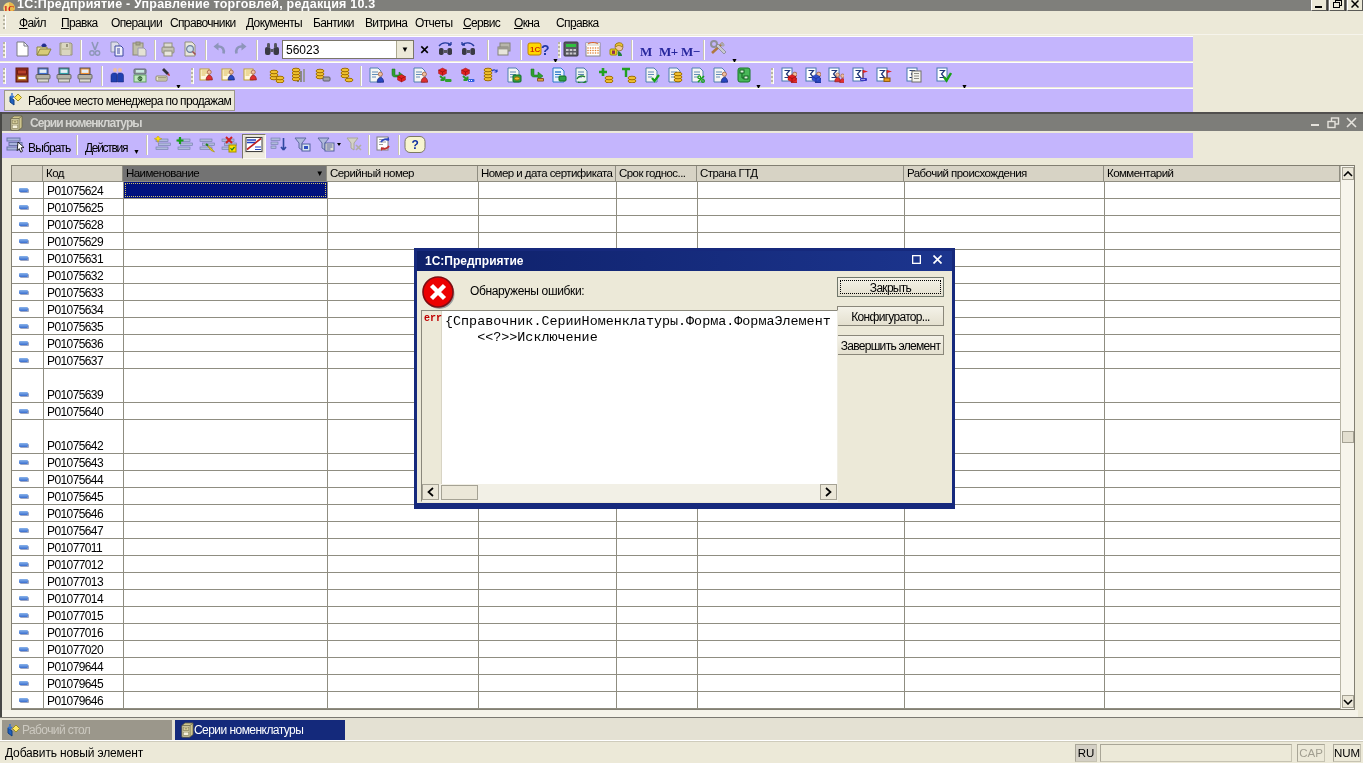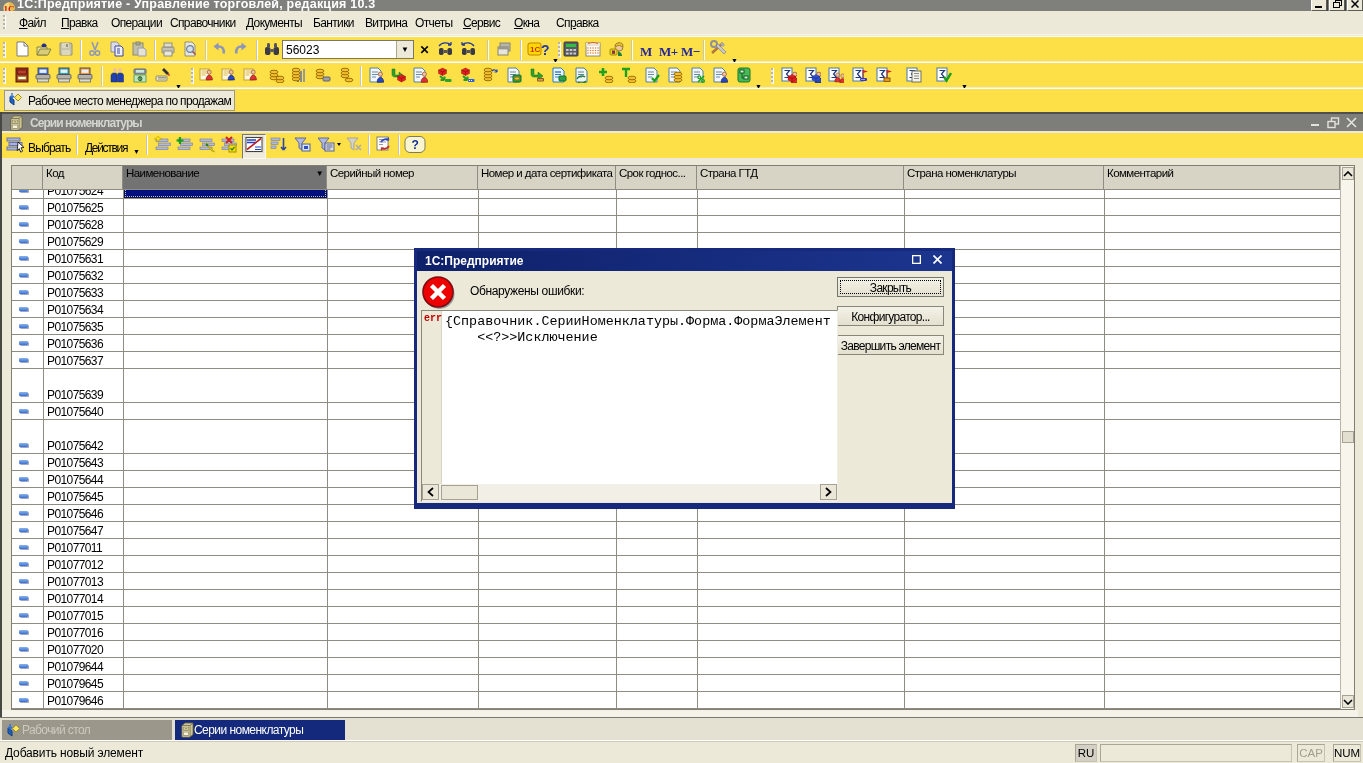--- a/index.html
+++ b/index.html
@@ -16,28 +16,28 @@
 .cbtn {width:17px;background:#ece9d8;border-left:1px solid #aca890;font-size:8px;text-align:center;padding-top:4px;color:#000}
 .xbtn {display:inline-block;width:15px;height:18px;font-size:12px;font-weight:bold;text-align:center;padding-top:2px}
 .titlebar {position:absolute;left:0;top:0;width:1363px;height:11px;background:#7f7f7b;overflow:hidden}
 .titlebar .txt {position:absolute;left:17px;top:-3px;font-size:12.5px;font-weight:bold;color:#fff;letter-spacing:.2px}
 .wbtn {position:absolute;top:-2px;width:16px;height:13px;background:#ece9d8;
  border:1px solid #fff;border-right-color:#5a5a56;border-bottom-color:#5a5a56;
  box-shadow:1px 1px 0 #403f3c;font-size:8px;text-align:center;line-height:13px}
 .menubar {position:absolute;left:0;top:12px;width:1363px;height:23px;background:#ece9d8;
  border-bottom:1px solid #f6f4ec}
 .menubar span.mi {position:absolute;top:4px;font-size:12px;letter-spacing:-0.65px}
-.tb {position:absolute;left:0;width:1363px;height:25px;background:#fde047}
+.tb {position:absolute;left:0;width:1193px;height:25px;background:#c4b5fd}
 .btnflat {position:absolute;border:1px solid #9c988a;background:#ece9d8;height:21px;display:flex;align-items:center;font-size:12px;letter-spacing:-0.65px;white-space:nowrap}
 .childtitle {position:absolute;left:0;top:112px;width:1363px;height:19px;background:#7d7d79;border-top:2px solid #514f4e}
 .childtitle .txt {position:absolute;left:30px;top:2px;font-size:12px;letter-spacing:-0.95px;font-weight:bold;color:#d4d4d0}
 .cglyph {position:absolute;top:3px;color:#e8e6e0;font-size:11px;font-weight:bold}
 .grid {position:absolute;left:11px;top:165px;width:1344px;height:545px;border:1px solid #827f72;background:#fff}
 .ghead {position:absolute;left:0;top:0;width:1328px;height:16px;background:#d7d3c5}
-.hc {position:absolute;top:0;height:24px;border-right:1px solid #8f8d81;border-bottom:1px solid #8f8d81;
+.hc {position:absolute;top:0;height:16px;border-right:1px solid #8f8d81;border-bottom:1px solid #8f8d81;
  font-size:11.5px;letter-spacing:-0.55px;padding:1px 0 0 3px;overflow:hidden;white-space:nowrap;background:#d7d3c5}
 .hsort {background:#737373}
 .sarr {position:absolute;right:3px;top:3px;font-size:8px}
 .rows {position:absolute;left:0;top:0;width:1328px;height:543px}
 .vline {position:absolute;top:16px;bottom:0px;width:1px;background:#8f8d81}
 .trow {position:absolute;left:0;width:1328px;height:17px;border-bottom:1px solid #8f8d81}
 .c0 {position:absolute;left:0;top:0;width:31px;height:100%}
 .dash {position:absolute;left:7px;top:6px;width:9px;height:4px;background:linear-gradient(180deg,#8ab4ea,#3a6fd0);border-radius:1px;box-shadow:1px 1px 0 rgba(40,60,120,.45)}
 .c1 {position:absolute;left:35px;top:1.5px;font-size:12px;letter-spacing:-0.6px}
 .selcell {position:absolute;left:112px;top:0;width:203px;height:16.1px;background:#00117e;outline:1px dotted #cfc06a;outline-offset:-2px}
@@ -808,21 +808,21 @@
       </div>
  </div>
  <div class="ghead">
       <div class="hc " style="left:0px;width:31px"></div>
       <div class="hc " style="left:31px;width:80px">Код</div>
       <div class="hc hsort" style="left:111px;width:204px">Наименование<span class="sarr">▼</span></div>
       <div class="hc " style="left:315px;width:151px">Серийный номер</div>
       <div class="hc " style="left:466px;width:138px">Номер и дата сертификата</div>
       <div class="hc " style="left:604px;width:81px">Срок годнос...</div>
       <div class="hc " style="left:685px;width:207px">Страна ГТД</div>
-      <div class="hc " style="left:892px;width:200px">Страна номенклатуры</div>
+      <div class="hc " style="left:892px;width:200px">Рабочий происхождения</div>
       <div class="hc " style="left:1092px;width:236px">Комментарий</div>
     </div>
  <div class="vscroll">
    <div class="sbtn" style="top:1px">
         <svg width="10" height="6" viewBox="0 0 10 6" style="">
           <path d="M1 5l4-4 4 4" fill="none" stroke="#000" stroke-width="1.6"></path>
         </svg>
       </div>
    <div class="sthumb"></div>
    <div class="sbtn" style="bottom:1px">

